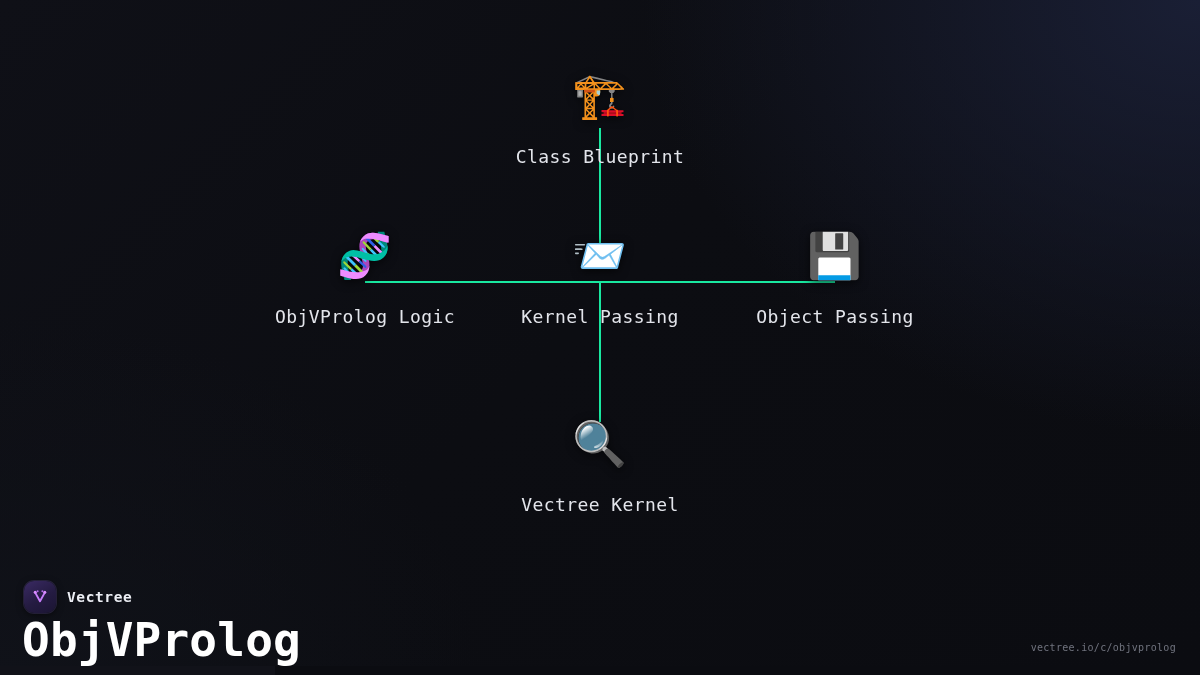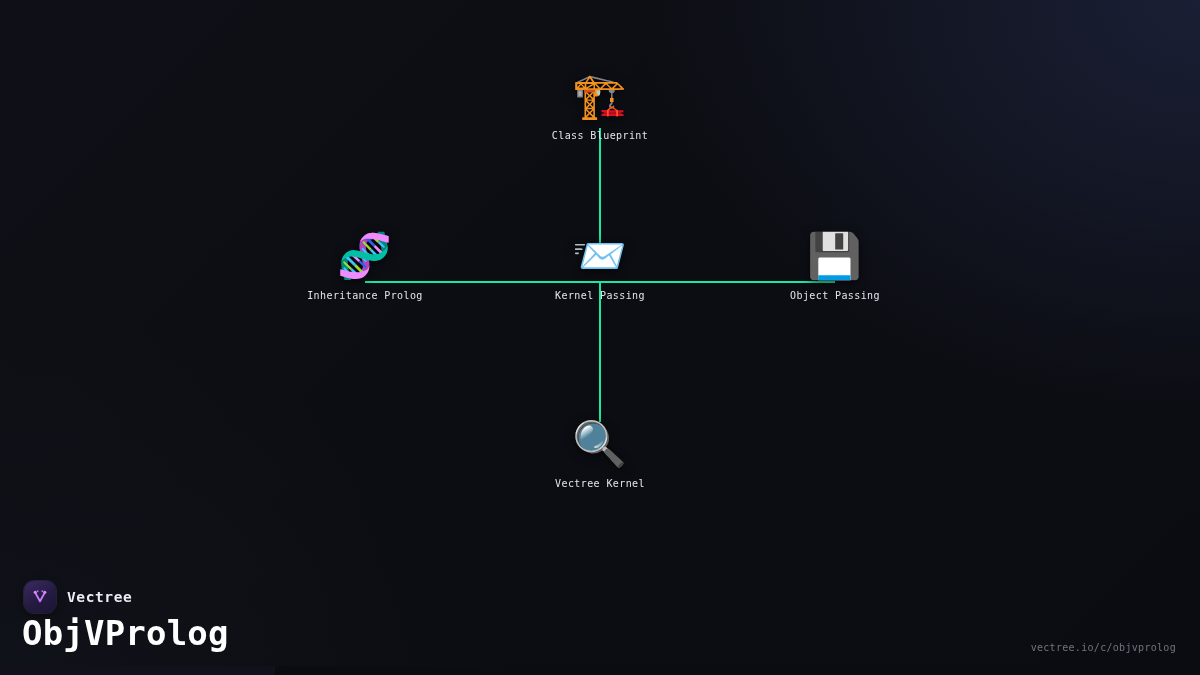--- a/index.html
+++ b/index.html
@@ -56,23 +56,23 @@
   .node-emoji {
     font-size:44px;
     line-height:56px;
     height:56px;
     display:block;
     filter:drop-shadow(0 2px 5px rgba(0,0,0,.65));
     user-select:none;
   }
 
   .node-label {
-    margin-top:6px;
-    font-family:"DejaVu Sans Mono", monospace;
-    font-size:10px;
+    margin-top:22px;
+    font-family:"DejaVu Sans Mono", monospace;
+    font-size:18px;
     letter-spacing:.4px;
     color:#e3e5eb;
     white-space:nowrap;
   }
 
   
   #footer {
     position:absolute;
     left:0; bottom:0;
     width:1200px; height:115px;
@@ -102,21 +102,21 @@
     font-size:14.5px;
     font-weight:bold;
     letter-spacing:.6px;
     color:#eceef4;
   }
 
   #page-title {
     position:absolute;
     left:22px; top:53px;
     font-family:"DejaVu Sans Mono", monospace;
-    font-size:34px;
+    font-size:46px;
     font-weight:bold;
     letter-spacing:.2px;
     color:#ffffff;
   }
 
   #site-url {
     position:absolute;
     right:24px; bottom:22px;
     font-family:"DejaVu Sans Mono", monospace;
     font-size:10px;
@@ -151,21 +151,21 @@
 
     <div class="edge v" style="left:599px; top:282px; height:140px;"></div>
 
     <div class="node" style="left:600px; top:68px;">
       <span class="node-emoji">🏗️</span>
       <span class="node-label">Class Blueprint</span>
     </div>
 
     <div class="node" style="left:365px; top:228px;">
       <span class="node-emoji">🧬</span>
-      <span class="node-label">Inheritance Prolog</span>
+      <span class="node-label">ObjVProlog Logic</span>
     </div>
 
     <div class="node" style="left:600px; top:228px;">
       <span class="node-emoji">📨</span>
       <span class="node-label">Kernel Passing</span>
     </div>
 
     <div class="node" style="left:835px; top:228px;">
       <span class="node-emoji">💾</span>
       <span class="node-label">Object Passing</span>

